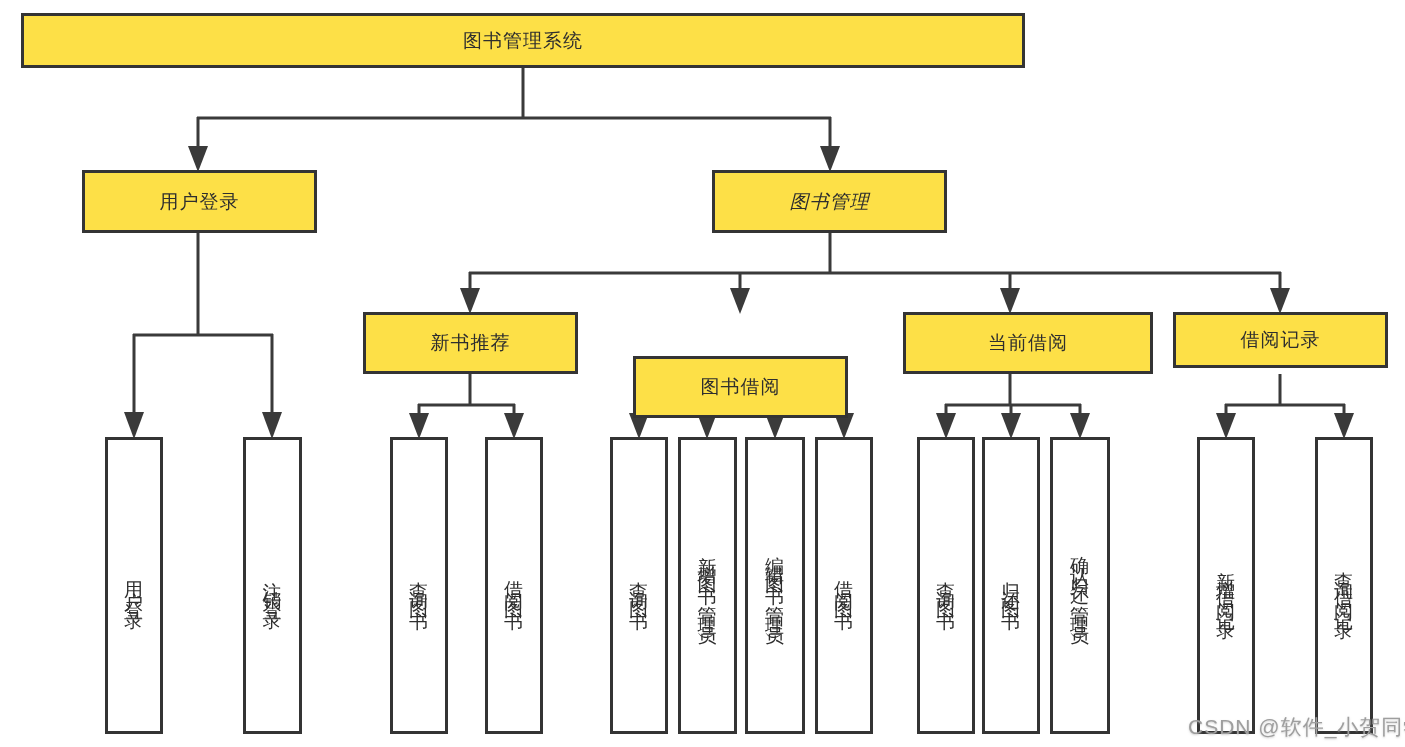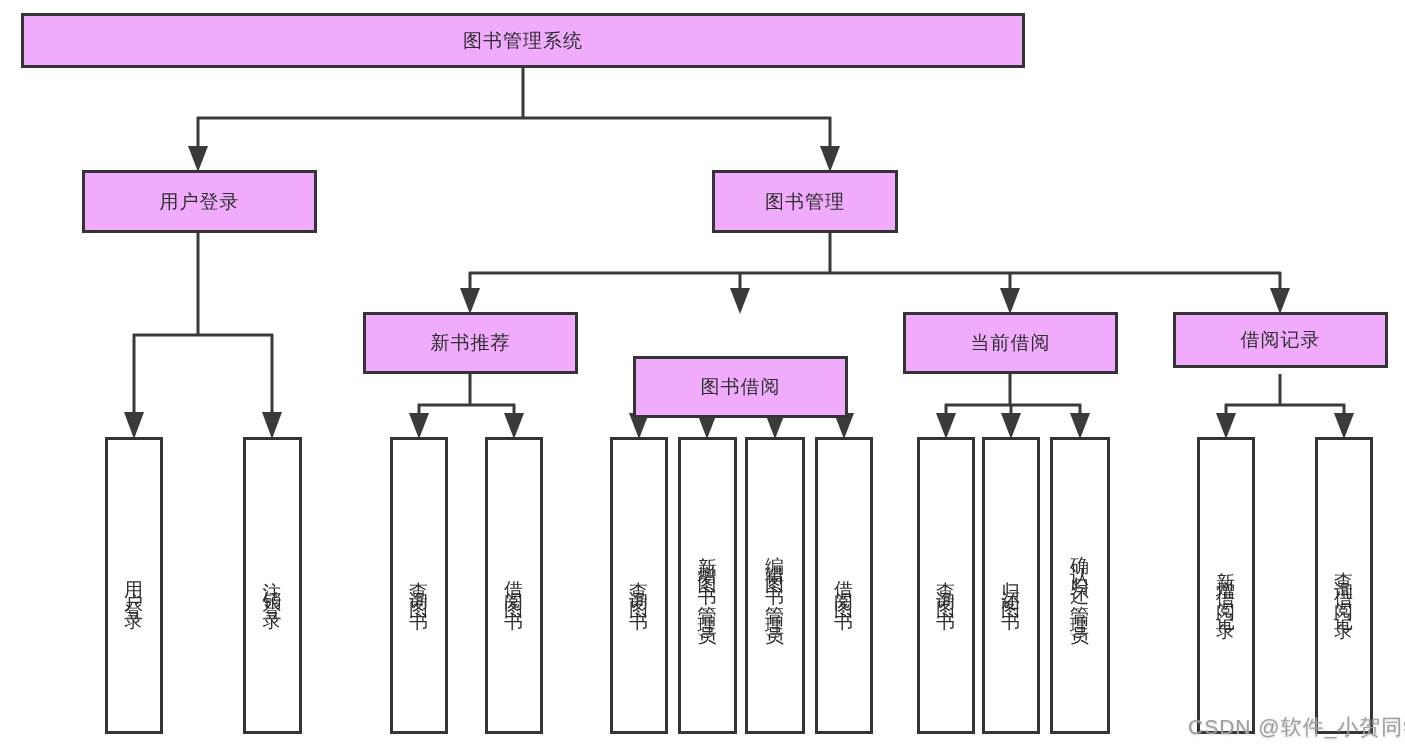--- a/index.html
+++ b/index.html
@@ -26,21 +26,21 @@
     fill: none;
   }
   .connectors polygon {
     fill: #3a3a3a;
     stroke: none;
   }
 
   .node {
     position: absolute;
     border: 3px solid #343434;
-    background: #f0abfc;
+    background: #fde047;
     color: #2e2e2e;
     display: flex;
     align-items: center;
     justify-content: center;
     font-size: 19px;
     letter-spacing: 1px;
     text-align: left;
   }
 
   .leaf {
@@ -112,27 +112,27 @@
     <polygon points="1001,413 1021,413 1011,439"></polygon>
     <polygon points="1070,413 1090,413 1080,439"></polygon>
     <polygon points="1216,413 1236,413 1226,439"></polygon>
     <polygon points="1334,413 1354,413 1344,439"></polygon>
   </svg>
 
   <div class="node" style="left:21px; top:13px; width:1004px; height:55px;">图书管理系统</div>
 
   <div class="node" style="left:82px; top:170px; width:235px; height:63px;">用户登录</div>
 
-  <div class="node" style="left:712px; top:170px; width:186px; height:63px;">图书管理</div>
+  <div class="node" style="left:712px; top:170px; width:235px; height:63px;font-style:italic;">图书管理</div>
 
   <div class="node" style="left:363px; top:312px; width:215px; height:62px;">新书推荐</div>
 
   <div class="node" style="left:633px; top:312px; width:215px; height:62px;margin-top:44px;">图书借阅</div>
 
-  <div class="node" style="left:903px; top:312px; width:215px; height:62px;">当前借阅</div>
+  <div class="node" style="left:903px; top:312px; width:250px; height:62px;">当前借阅</div>
 
   <div class="node" style="left:1173px; top:312px; width:215px; height:56px;">借阅记录</div>
 
   <div class="leaf" style="left:105px;">
     <span>用户登录</span>
   </div>
   <div class="leaf" style="left:243px; width:59px;">
     <span>注销登录</span>
   </div>
 

